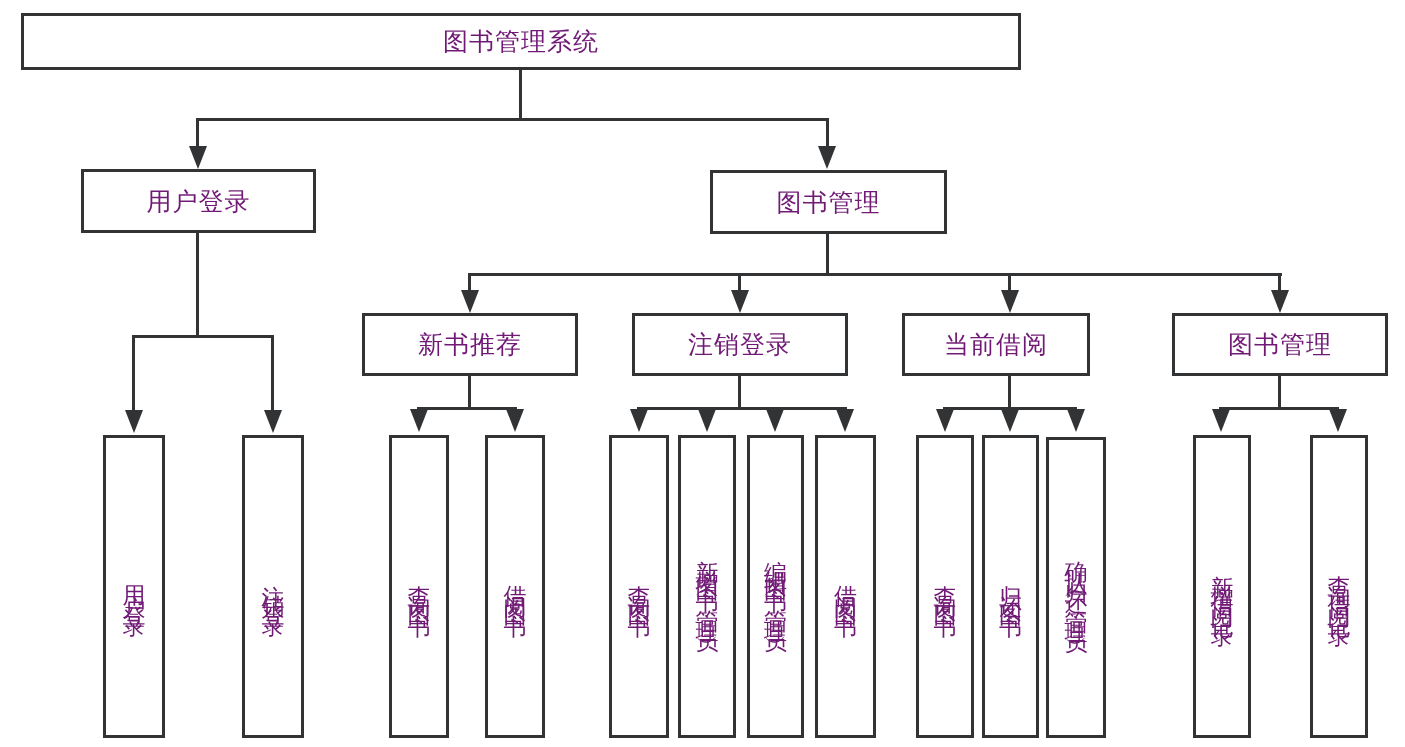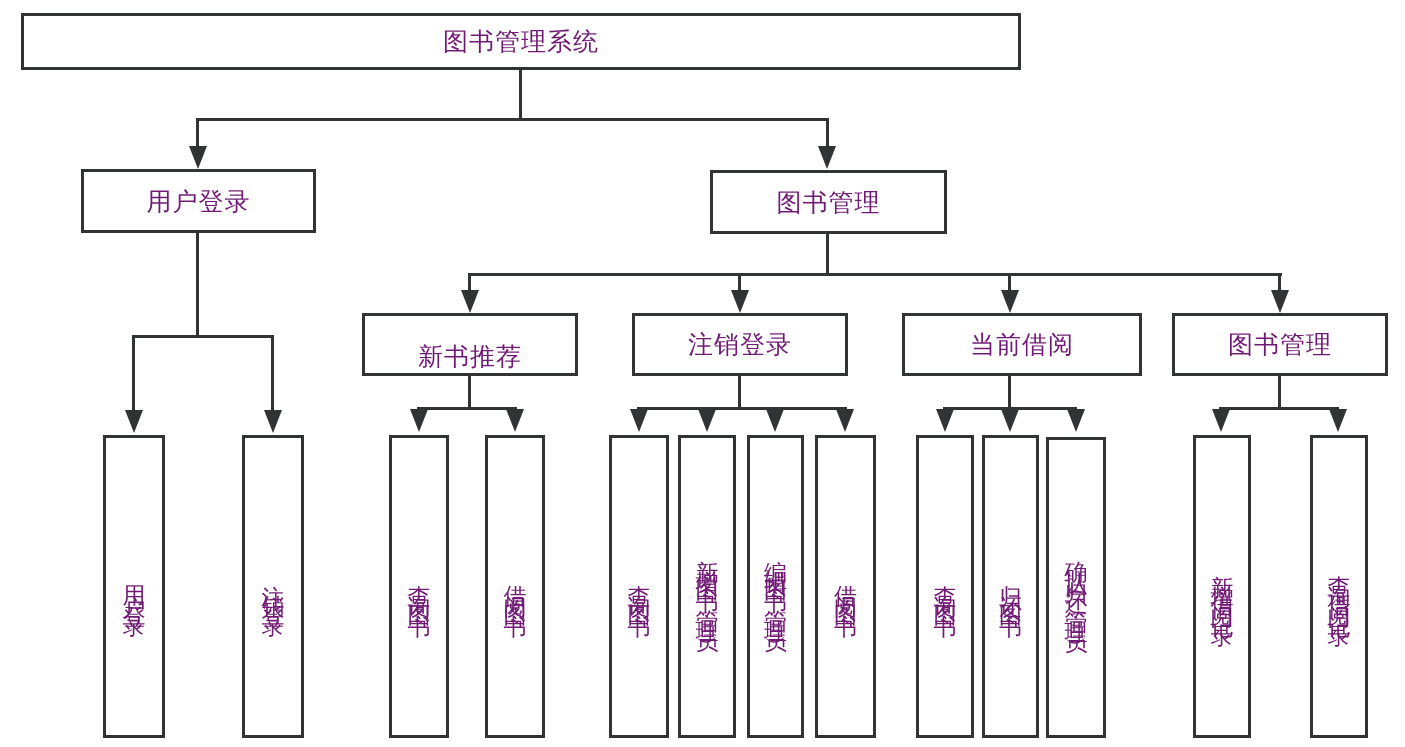--- a/index.html
+++ b/index.html
@@ -94,27 +94,27 @@
   <div class="line" style="left:468px; top:273px; width:814px; height:3px;"></div>
   <div class="line" style="left:468px; top:273px; width:3px; height:17px;"></div>
   <div class="arrow" style="left:461px; top:290px;"></div>
   <div class="line" style="left:738px; top:273px; width:3px; height:17px;"></div>
   <div class="arrow" style="left:731px; top:290px;"></div>
   <div class="line" style="left:1008px; top:273px; width:3px; height:17px;"></div>
   <div class="arrow" style="left:1001px; top:290px;"></div>
   <div class="line" style="left:1278px; top:273px; width:3px; height:17px;"></div>
   <div class="arrow" style="left:1271px; top:290px;"></div>
 
-  <div class="box h" style="left:362px; top:313px; width:216px; height:63px;align-items:flex-end;">
+  <div class="box h" style="left:362px; top:313px; width:216px; height:63px;">
     <span>新书推荐</span>
   </div>
   <div class="box h" style="left:632px; top:313px; width:216px; height:63px;">
     <span>注销登录</span>
   </div>
-  <div class="box h" style="left:902px; top:313px; width:240px; height:63px;">
+  <div class="box h" style="left:902px; top:313px; width:188px; height:63px;">
     <span>当前借阅</span>
   </div>
   <div class="box h" style="left:1172px; top:313px; width:216px; height:63px;">
     <span>图书管理</span>
   </div>
 
   <div class="line" style="left:468px; top:376px; width:3px; height:31px;"></div>
   <div class="line" style="left:417px; top:407px; width:100px; height:3px;"></div>
   <div class="arrow" style="left:410px; top:409px;"></div>
   <div class="arrow" style="left:506px; top:409px;"></div>

